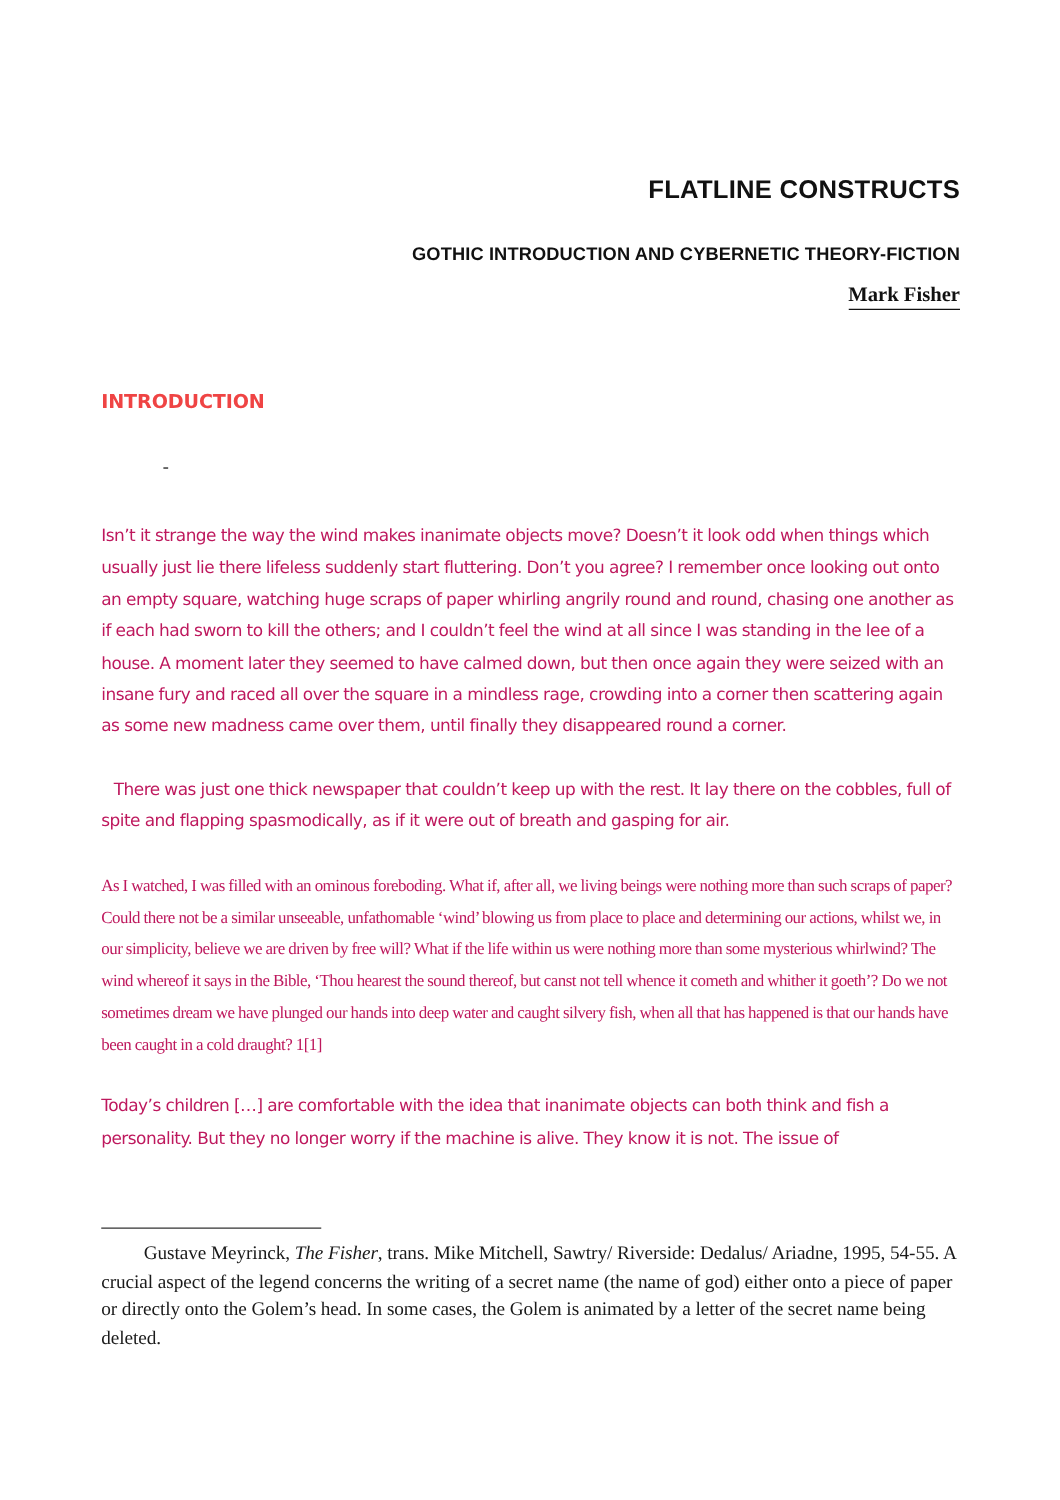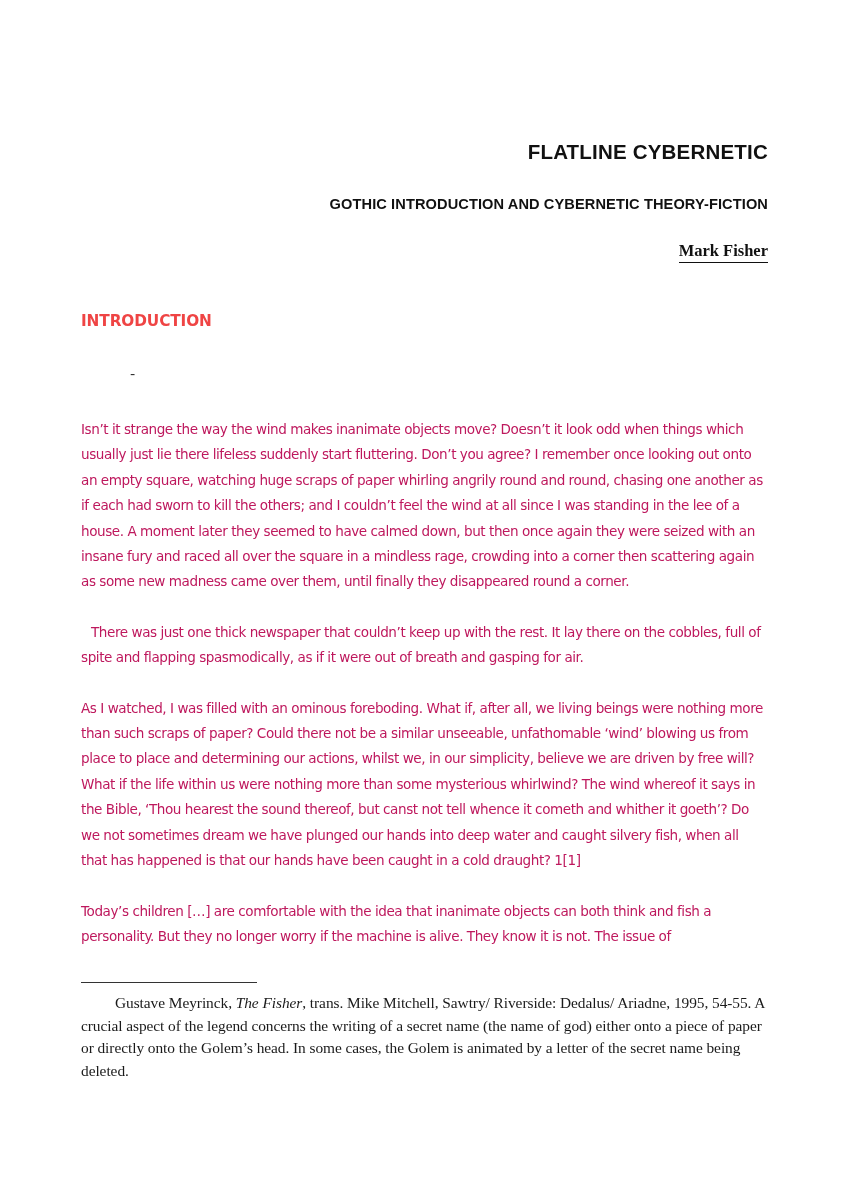--- a/index.html
+++ b/index.html
@@ -38,21 +38,21 @@
   .doc-subtitle {
     font-family: "Liberation Sans", sans-serif;
     font-weight: bold;
     font-size: 14.6px;
     letter-spacing: 0.1px;
     line-height: 1.2;
     margin: 31px 0 0 0;
     color: #111111;
   }
   .doc-author-wrap {
-    margin: 28px 0 0 0;
+    margin: 13px 0 0 0;
   }
   .doc-author {
     font-family: "Liberation Serif", serif;
     font-weight: bold;
     font-size: 16.5px;
     line-height: 1.2;
     color: #111111;
     border-bottom: 1.6px solid #111111;
     padding-bottom: 1px;
     display: inline-block;
@@ -98,20 +98,21 @@
     word-spacing: -0.1px;
   }
   .para + .para {
     margin-top: 25px;
   }
   .para.indent {
     text-indent: 10px;
   }
   .gap-large {
     margin-top: 76px;
+    font-family: Liberation Serif, serif;
   }
   .gap-xlarge {
     margin-top: 75px;
   }
 
   
   .footnote-area {
     position: absolute;
     left: 81px;
     top: 982px;
@@ -135,21 +136,21 @@
   .footnote-text i {
     font-style: italic;
   }
 </style>
 </head>
 <body>
 
 <div class="page">
 
   <div class="title-block">
-    <h1 class="doc-title">FLATLINE CYBERNETIC</h1>
+    <h1 class="doc-title">FLATLINE CONSTRUCTS</h1>
     <h2 class="doc-subtitle">GOTHIC INTRODUCTION AND CYBERNETIC THEORY-FICTION</h2>
     <div class="doc-author-wrap">
       <span class="doc-author">Mark Fisher</span>
     </div>
   </div>
 
   <h3 class="section-heading">INTRODUCTION</h3>
 
   <span class="stray-dash">-</span>
 

